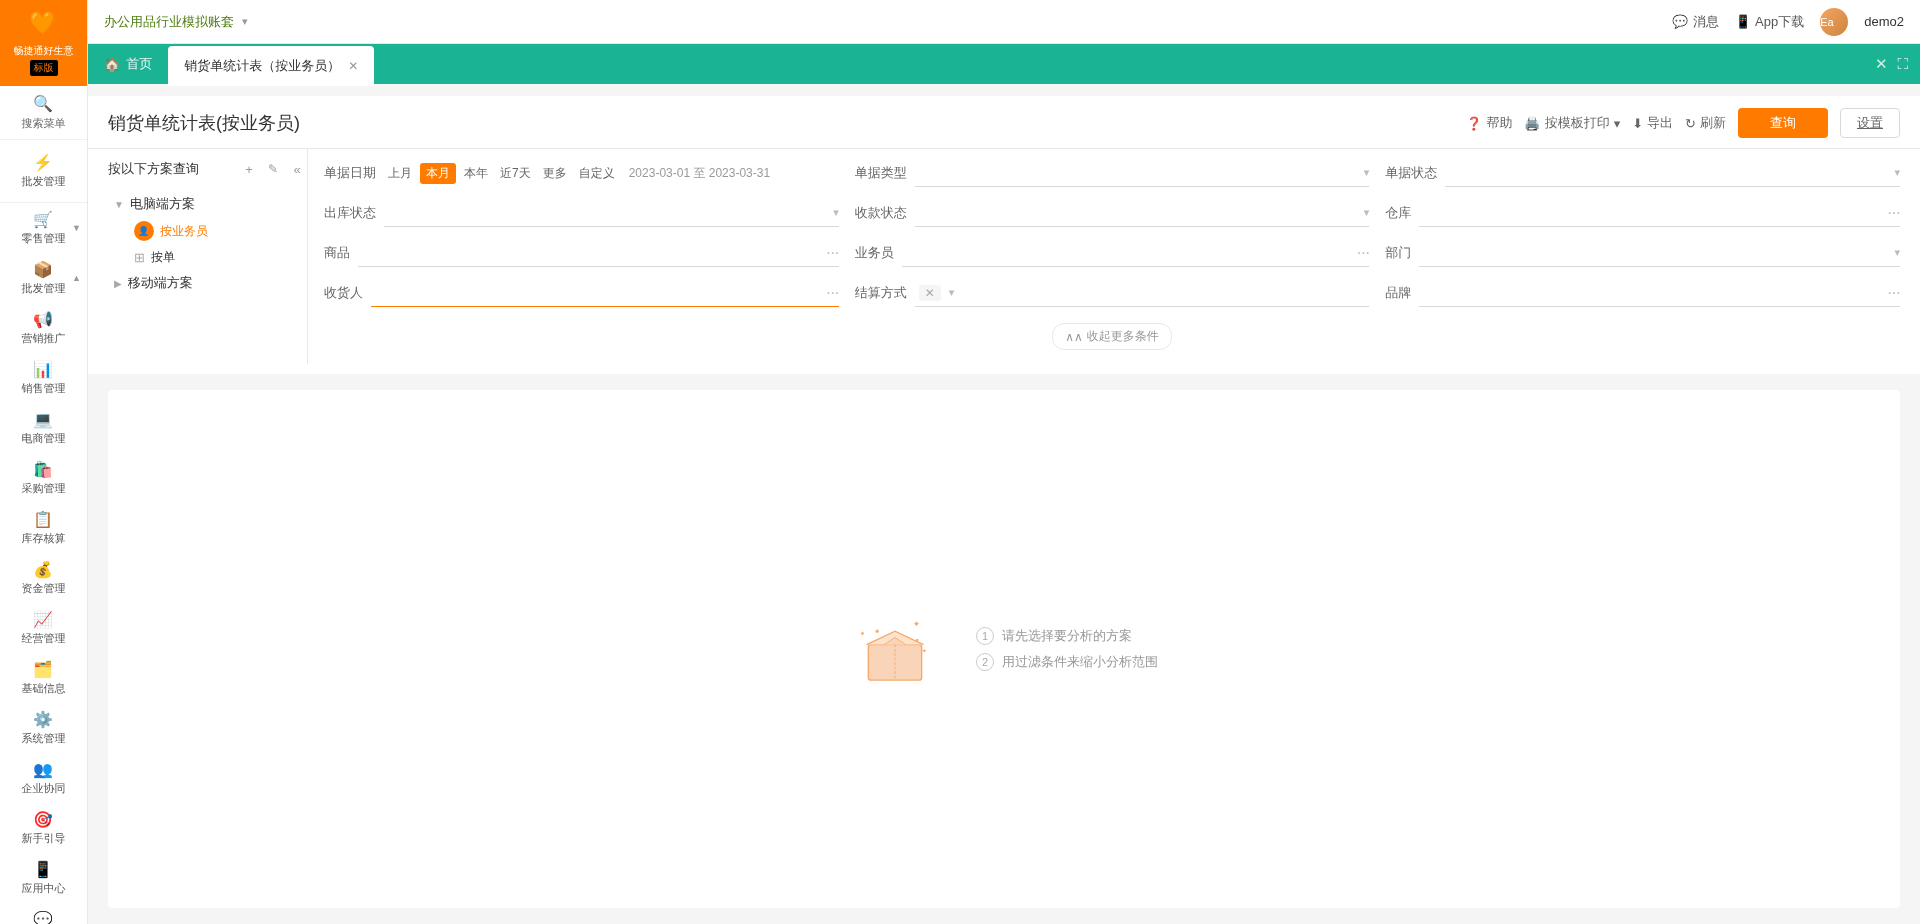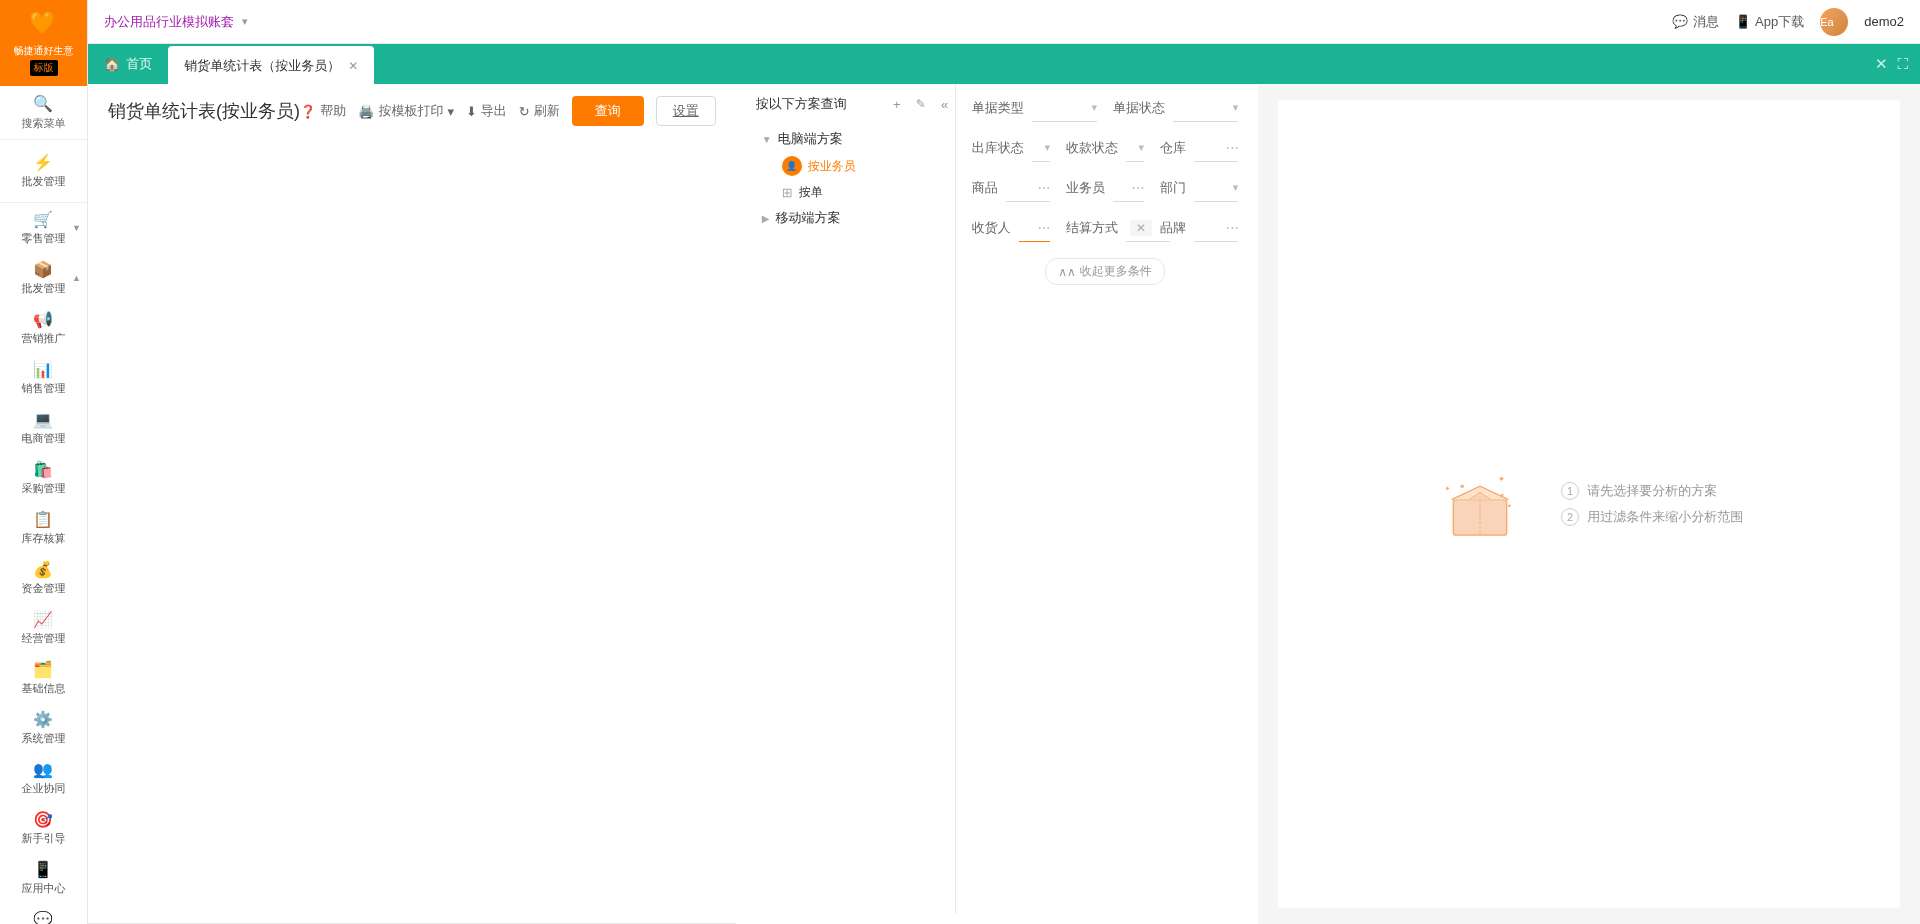--- a/index.html
+++ b/index.html
@@ -105,21 +105,21 @@
       justify-content: space-between;
       flex-shrink: 0;
     }
     .topbar-left {
       display: flex;
       align-items: center;
       gap: 8px;
     }
     .topbar-title {
       font-size: 13px;
-      color: #a21caf;
+      color: #4d7c0f;
     }
     .topbar-dropdown-icon { color: #999; font-size: 11px; }
     .topbar-right {
       display: flex;
       align-items: center;
       gap: 16px;
     }
     .topbar-action {
       display: flex;
       align-items: center;
@@ -188,20 +188,22 @@
       cursor: pointer;
       font-size: 15px;
     }
 
     
     .content-area {
       flex: 1;
       overflow-y: auto;
       background: #f5f5f5;
       display: flex;
+      flex-direction: column;
+      margin-top: 12px;
     }
 
     
     .page-header {
       background: #fff;
       padding: 12px 20px 0 20px;
       border-bottom: 1px solid #e8e8e8;
     }
     .page-header-row {
       display: flex;
@@ -225,21 +227,21 @@
       gap: 4px;
       cursor: pointer;
       color: #666;
       font-size: 13px;
     }
     .btn-primary {
       background: #ff7b00;
       color: #fff;
       border: none;
       border-radius: 4px;
-      padding: 6px 23px;
+      padding: 6px 32px;
       cursor: pointer;
       font-size: 13px;
     }
     .btn-secondary {
       background: #fff;
       color: #666;
       border: 1px solid #d9d9d9;
       border-radius: 4px;
       padding: 5px 16px;
       cursor: pointer;
@@ -678,20 +680,32 @@
             <span class="tree-arrow">▶</span>
             <span>移动端方案</span>
           </div>
         </div>
       </div>
 
       <div class="filter-form">
 
         <div class="filter-row">
           <div class="filter-field">
+            <span class="filter-label">单据日期</span>
+            <div class="date-tabs">
+              <span class="date-tab">上月</span>
+              <span class="date-tab active" style="background:#ff7b00;color:#fff;border-radius:3px;padding:2px 6px;">本月</span>
+              <span class="date-tab">本年</span>
+              <span class="date-tab">近7天</span>
+              <span class="date-tab">更多</span>
+              <span class="date-tab">自定义</span>
+              <span class="date-range-text">2023-03-01 至 2023-03-31</span>
+            </div>
+          </div>
+          <div class="filter-field">
             <span class="filter-label">单据类型</span>
             <div class="filter-input-wrap">
               <span class="filter-input-text"></span>
               <span class="filter-dropdown-icon">▾</span>
             </div>
           </div>
           <div class="filter-field">
             <span class="filter-label">单据状态</span>
             <div class="filter-input-wrap">
               <span class="filter-input-text"></span>

